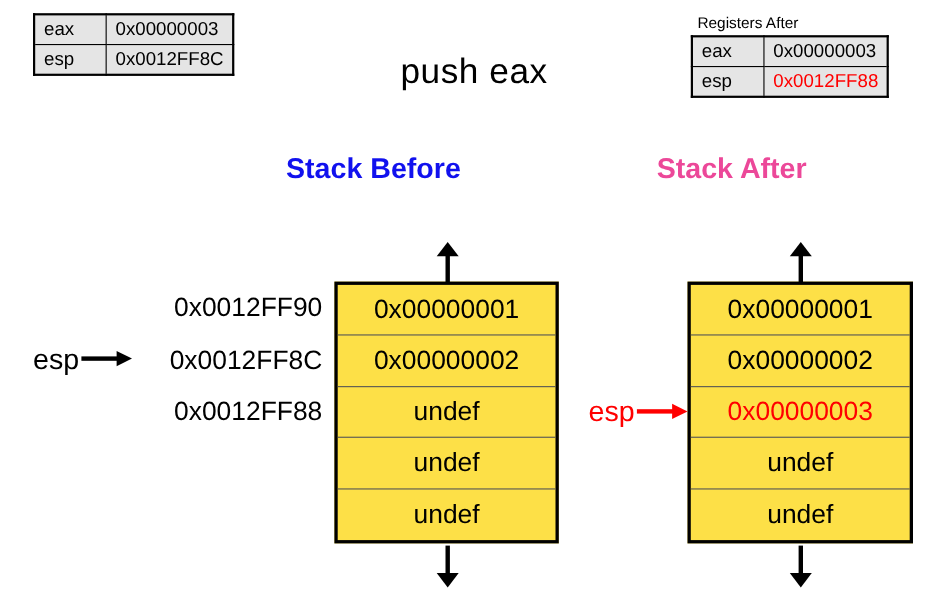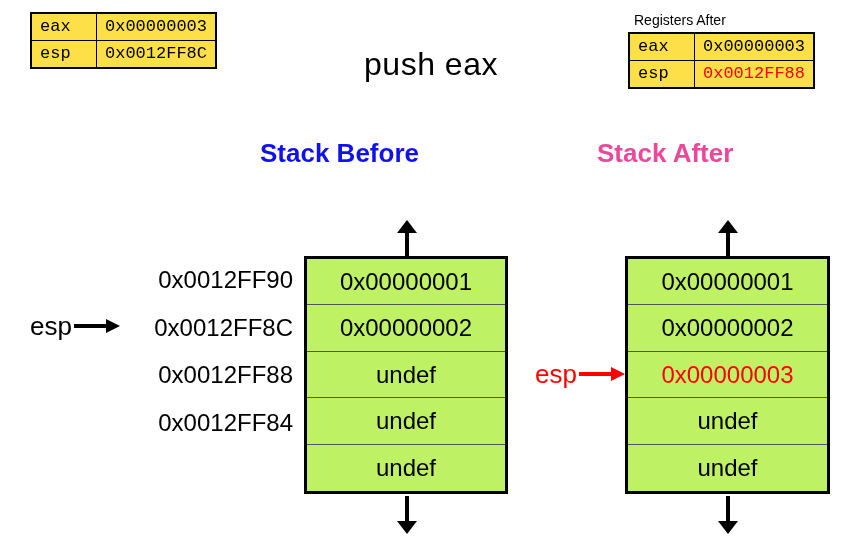--- a/index.html
+++ b/index.html
@@ -20,23 +20,22 @@
   .reg-block { position: absolute; }
   .reg-caption {
     font-size: 14px;
     color: #000;
     margin: 0 0 4px 6px;
     white-space: nowrap;
   }
   table.reg-table {
     border-collapse: collapse;
     border: 2.5px solid #000;
-    background: #fde047;
+    background: #e5e5e5;
     table-layout: fixed;
-    font-family: Liberation Mono, monospace;
   }
   table.reg-table td {
     border: 1px solid #000;
     font-size: 17px;
     height: 26px;
     padding: 0 8px;
     white-space: nowrap;
     line-height: 26px;
   }
   td.reg-name { width: 48px; text-align: left; }
@@ -79,21 +78,21 @@
     text-align: right;
     white-space: nowrap;
   }
 
   
   .stack-box {
     position: absolute;
     top: 256px;
     height: 238px;
     border: 3px solid #000;
-    background: #bef264;
+    background: #fde047;
     box-sizing: border-box;
   }
   #stack-before { left: 304px; width: 204px; }
   #stack-after  { left: 625px; width: 205px; }
   .stack-cell {
     height: 20%;
     box-sizing: border-box;
     border-bottom: 1.5px solid #555;
     font-size: 24px;
     text-align: center;
@@ -200,21 +199,20 @@
 
 <div id="push-title">push eax</div>
 
 <div class="stack-heading" id="heading-before">Stack Before</div>
 <div class="stack-heading" id="heading-after">Stack After</div>
 
 <div class="addr-col">
   <div class="addr-cell">0x0012FF90</div>
   <div class="addr-cell">0x0012FF8C</div>
   <div class="addr-cell">0x0012FF88</div>
-  <div class="addr-cell">0x0012FF84</div>
 </div>
 
 <div class="stack-box" id="stack-before">
   <div class="stack-cell">0x00000001</div>
   <div class="stack-cell">0x00000002</div>
   <div class="stack-cell">undef</div>
   <div class="stack-cell">undef</div>
   <div class="stack-cell">undef</div>
 </div>
 

